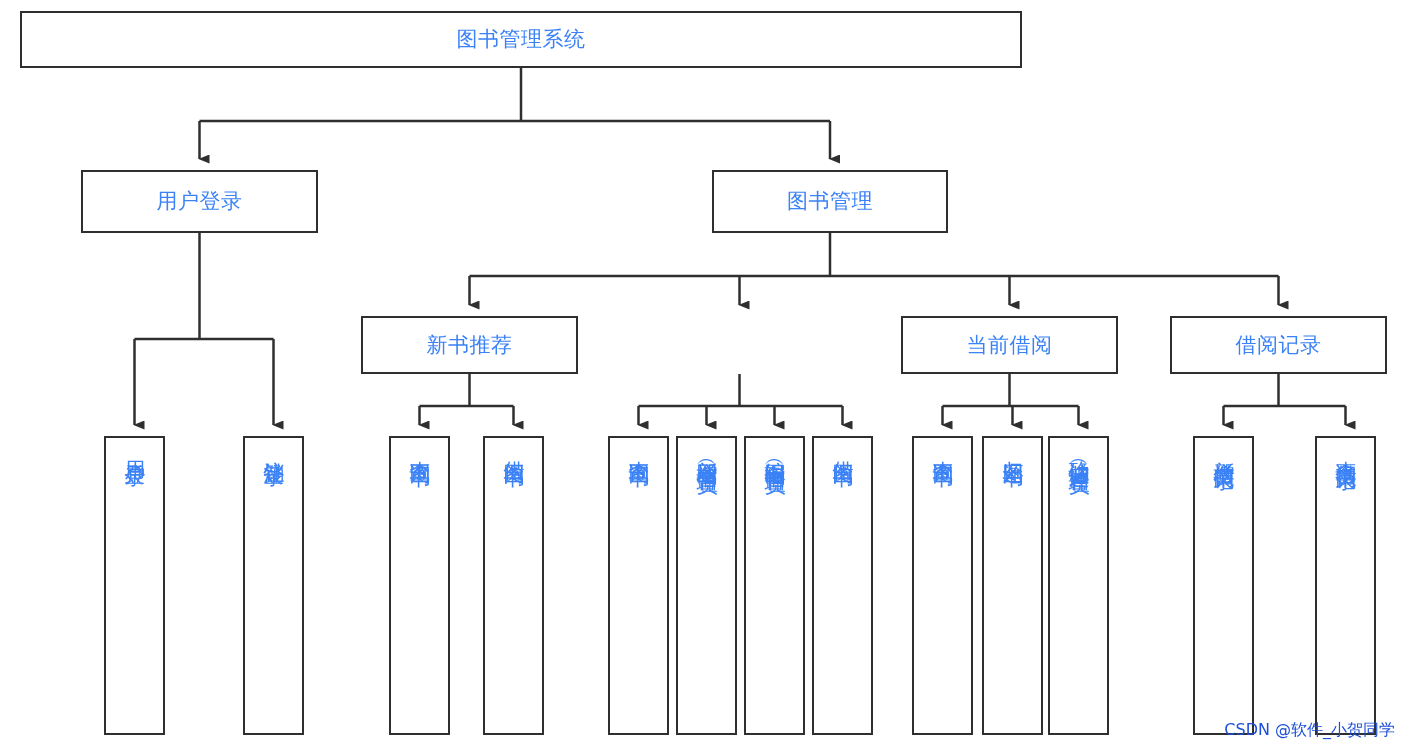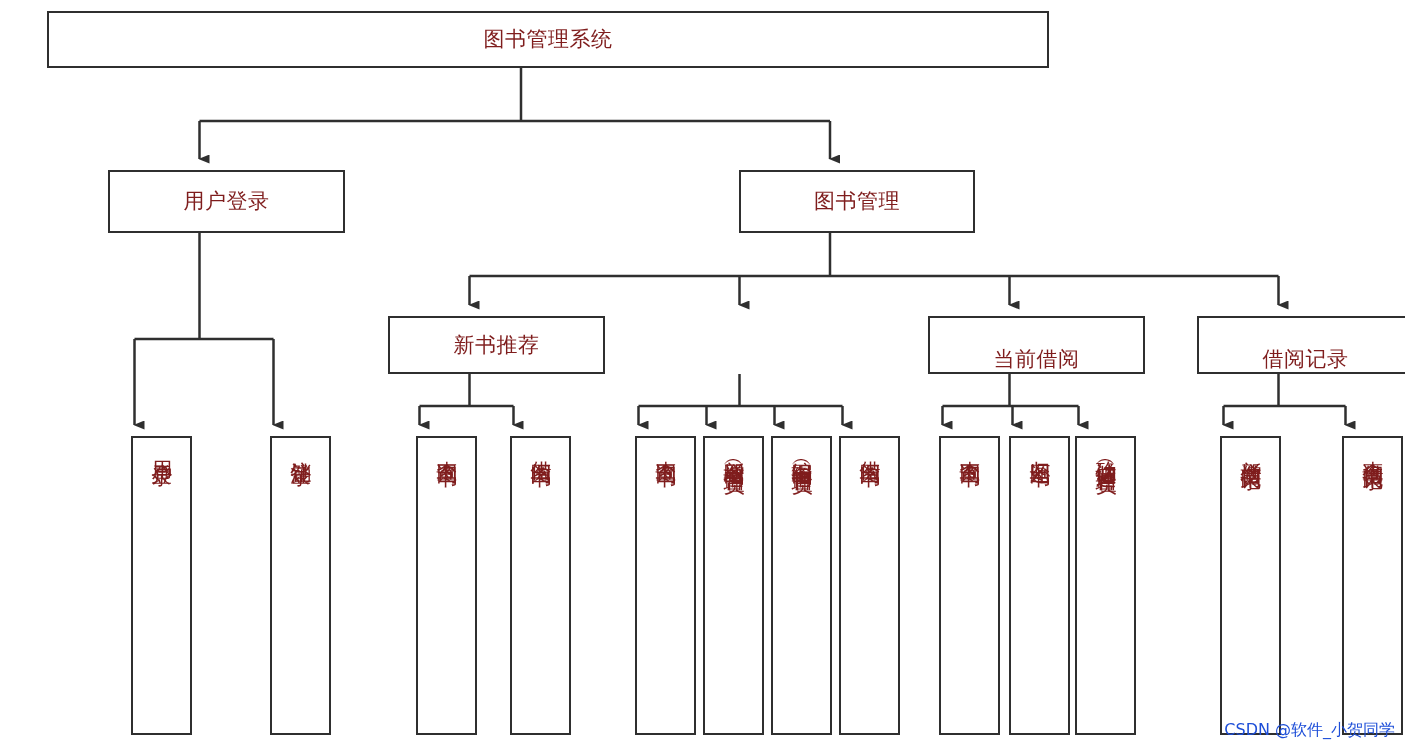--- a/index.html
+++ b/index.html
@@ -27,23 +27,22 @@
     pointer-events: none;
   }
   .node {
     position: absolute;
     box-sizing: border-box;
     border: 2px solid #2f2f2f;
     background: #ffffff;
     display: flex;
     align-items: center;
     justify-content: center;
-    color: #7f1d1d;
+    color: #3b82f6;
     text-align: center;
-    margin-left: 27px;
   }
   .node .label {
     display: block;
     line-height: 1.18;
     letter-spacing: 0.5px;
   }
   .node.horiz .label {
     writing-mode: horizontal-tb;
     font-size: 21px;
   }
@@ -126,25 +125,25 @@
 
   <div class="node horiz" style="left: 712px; top: 170px; width: 236px; height: 63px;">
     <span class="label">图书管理</span>
   </div>
 
   <div class="node horiz" style="left: 361px; top: 316px; width: 217px; height: 58px;">
     <span class="label">新书推荐</span>
   </div>
 
 
-  <div class="node horiz" style="left: 901px; top: 316px; width: 217px; height: 58px; align-items: flex-end;">
+  <div class="node horiz" style="left: 901px; top: 316px; width: 217px; height: 58px;">
     <span class="label">当前借阅</span>
   </div>
 
-  <div class="node horiz" style="left: 1170px; top: 316px; width: 217px; height: 58px; align-items: flex-end;">
+  <div class="node horiz" style="left: 1170px; top: 316px; width: 217px; height: 58px;">
     <span class="label">借阅记录</span>
   </div>
 
   <div class="node vert" style="left: 104px; top: 436px; width: 61px; height: 299px;">
     <span class="label">用户登录</span>
   </div>
 
   <div class="node vert" style="left: 243px; top: 436px; width: 61px; height: 299px;">
     <span class="label">注销登录</span>
   </div>

